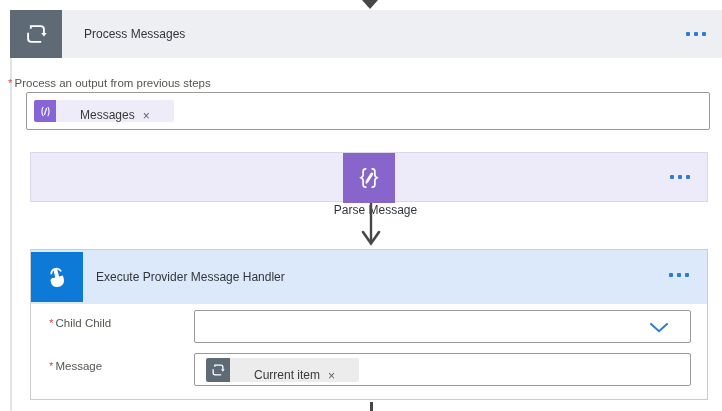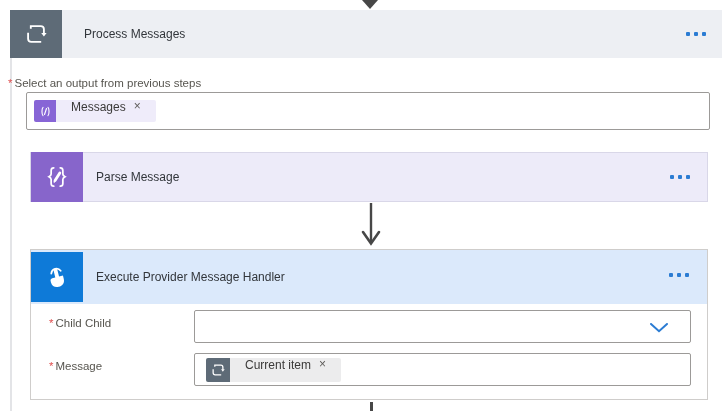--- a/index.html
+++ b/index.html
@@ -38,31 +38,31 @@
   
   .text-input{background:#fff;border:1px solid #9c9a98;border-radius:2px;box-sizing:border-box;
     display:flex;align-items:center;}
   .messages-input{left:26px;top:92px;width:684px;height:38px;padding-left:7px;}
 
   
   .token{display:inline-flex;align-items:stretch;height:22px;cursor:pointer;}
   .token-icon{width:22px;display:flex;align-items:center;justify-content:center;border-radius:2px 0 0 2px;}
   .token-icon.purple{background:#8765d6;}
   .token-icon.slate{background:#5e6b77;}
-  .token-body{display:flex;align-items:flex-start;padding:0 15px;font-size:12px;color:#3b3a39;
+  .token-body{display:flex;align-items:flex-end;padding:0 24px;font-size:12px;color:#3b3a39;
     border-radius:0 2px 2px 0;white-space:nowrap;}
   .token-body.lavender{background:#efecfa;}
   .token-body.gray{background:#ececed;}
   .token-x{margin-left:8px;color:#5f5d5b;font-size:12px;line-height:1;cursor:pointer;}
   .token-lg{height:24px;border-radius:11px;}
   .token-lg .token-icon{width:24px;}
 
   
   .action-bar{left:30px;top:152px;width:678px;height:50px;background:#edebf9;
-    border:1px solid #d9d7e8;box-sizing:border-box;display:flex;align-items:center;cursor:pointer;}
+    border:1px solid #d9d7e8;box-sizing:border-box;display:flex;align-items:center;cursor:pointer;flex-direction:column;}
   .action-bar .card-title{margin-left:13px;}
 
   
   .execute-card{left:30px;top:249px;width:678px;height:151px;background:#fff;
     border:1px solid #cfcdcb;box-sizing:border-box;}
   .exec-header{position:absolute;left:0;top:0;width:100%;height:54px;background:#dbe9fb;
     display:flex;align-items:center;cursor:pointer;}
   .exec-header .card-title{margin-left:13px;}
   .execute-card .ellipsis{right:18px;top:23px;}
   .exec-label-1{left:18px;top:67px;}
@@ -89,21 +89,21 @@
 </div>
 <div class="abs ellipsis" style="right:16px;top:32px;">
     <i></i>
     <i></i>
     <i></i>
   </div>
 
 <div class="abs scope-left-border"></div>
 
 <div class="abs field-label scope-label">
-  <span class="req">*</span><span>Select an output from previous steps</span>
+  <span class="req">*</span><span>Process an output from previous steps</span>
 </div>
 
 <div class="abs text-input messages-input">
   <span class="token">
     <span class="token-icon purple">
       <svg width="15" height="15" viewBox="0 0 24 24" fill="none" stroke="#ffffff" stroke-width="1.8" stroke-linecap="round">
         <path d="M8 5.5 C5.8 7.5 5.8 16.5 8 18.5"></path>
         <path d="M16 5.5 C18.2 7.5 18.2 16.5 16 18.5"></path>
         <path d="M13.6 7.2 L10.4 16.8"></path>
       </svg>

